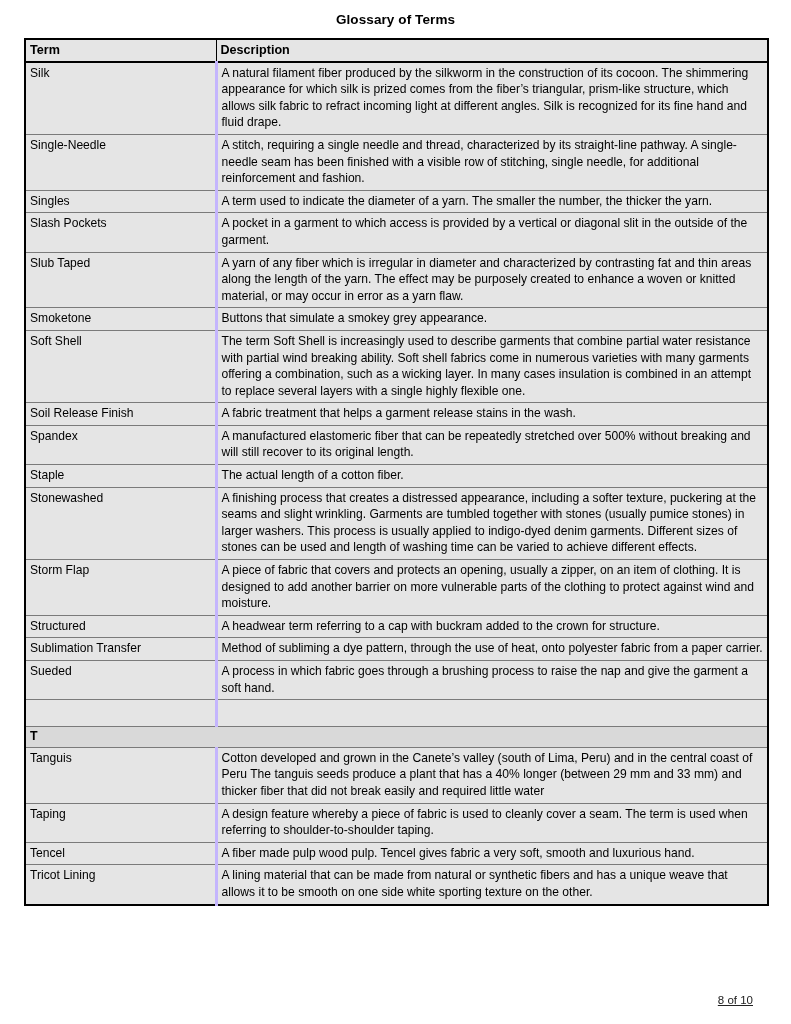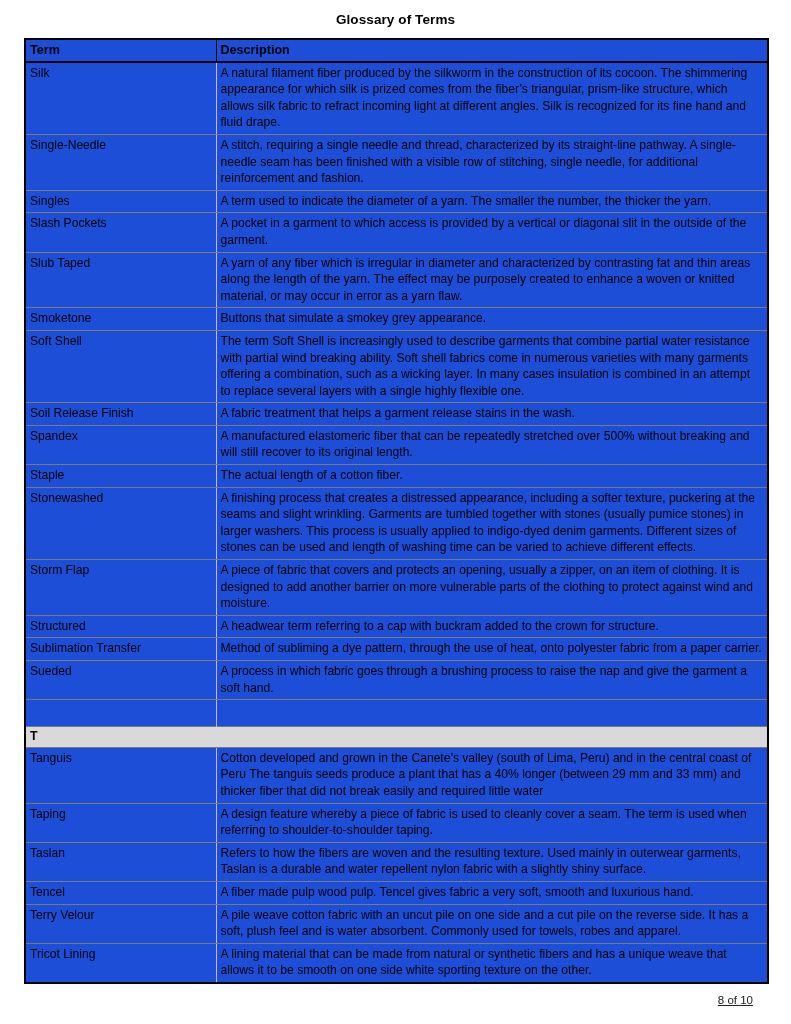--- a/index.html
+++ b/index.html
@@ -52,33 +52,33 @@
   table.glossary col.c-desc { width: 552px; }
 
   table.glossary th,
   table.glossary td {
     border: 1px solid #7a7a7a;
     vertical-align: top;
     padding: 2px 4px 3px 4px;
     font-size: 12.1px;
     line-height: 16.6px;
     text-align: left;
-    background: #1d4ed8;
+    background: #e5e5e5;
   }
   table.glossary thead th {
     font-weight: bold;
     border-bottom: 2px solid #000;
     padding-top: 2px;
     padding-bottom: 2px;
     font-size: 12.6px;
   }
   table.glossary thead th.th-term { border-right: 1px solid #000; }
 
   table.glossary td.term-cell {
-    border-right: 1px solid #c4b5fd;
+    border-right: 3px solid #c4b5fd;
     white-space: normal;
   }
   tr.section-row td {
     background: #d9d9d9;
     font-weight: bold;
     font-size: 12.4px;
     border-left: 0;
     border-right: 0;
     padding-top: 1px;
     padding-bottom: 2px;
@@ -187,30 +187,22 @@
           </tr>
           <tr class="entry-row">
             <td class="term-cell">Tanguis</td>
             <td class="desc-cell">Cotton developed and grown in the Canete’s valley (south of Lima, Peru) and in the central coast of Peru The tanguis seeds produce a plant that has a 40% longer (between 29 mm and 33 mm) and thicker fiber that did not break easily and required little water</td>
           </tr>
           <tr class="entry-row">
             <td class="term-cell">Taping</td>
             <td class="desc-cell">A design feature whereby a piece of fabric is used to cleanly cover a seam. The term is used when referring to shoulder-to-shoulder taping.</td>
           </tr>
           <tr class="entry-row">
-            <td class="term-cell">Taslan</td>
-            <td class="desc-cell">Refers to how the fibers are woven and the resulting texture. Used mainly in outerwear garments, Taslan is a durable and water repellent nylon fabric with a slightly shiny surface.</td>
-          </tr>
-          <tr class="entry-row">
             <td class="term-cell">Tencel</td>
             <td class="desc-cell">A fiber made pulp wood pulp. Tencel gives fabric a very soft, smooth and luxurious hand.</td>
-          </tr>
-          <tr class="entry-row">
-            <td class="term-cell">Terry Velour</td>
-            <td class="desc-cell">A pile weave cotton fabric with an uncut pile on one side and a cut pile on the reverse side. It has a soft, plush feel and is water absorbent. Commonly used for towels, robes and apparel.</td>
           </tr>
           <tr class="entry-row">
             <td class="term-cell">Tricot Lining</td>
             <td class="desc-cell">A lining material that can be made from natural or synthetic fibers and has a unique weave that allows it to be smooth on one side white sporting texture on the other.</td>
           </tr>
         </tbody>
     </table>
   </div>
 
   <div class="page-footer">8 of 10</div>

